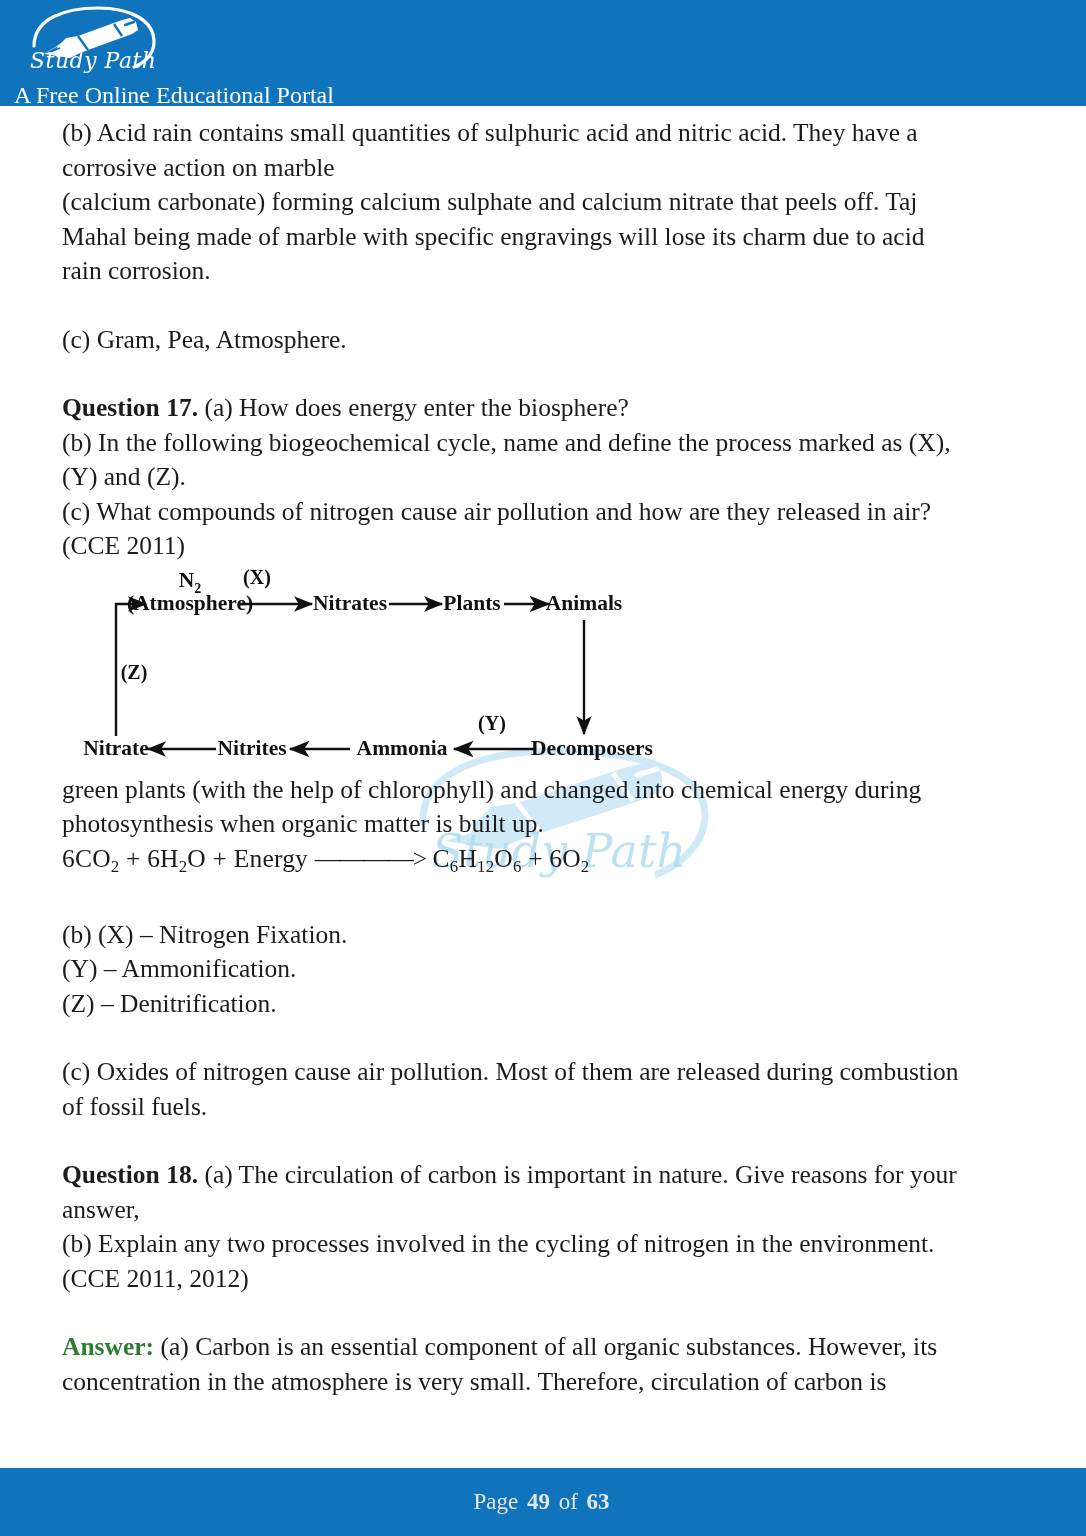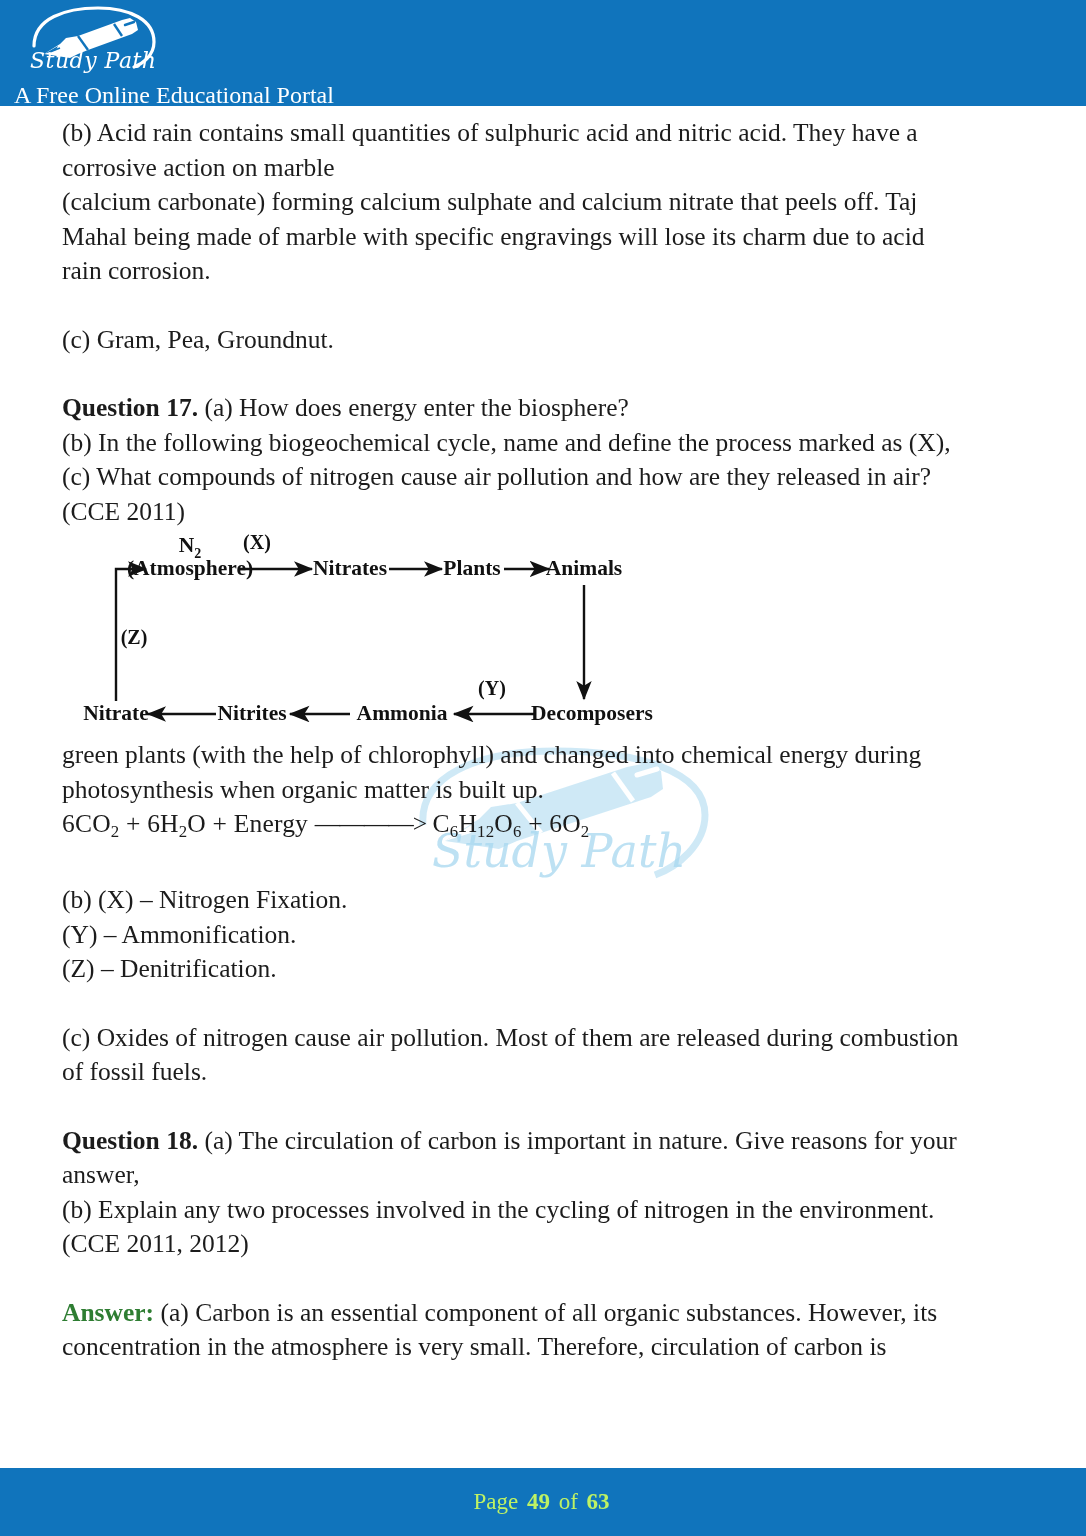--- a/index.html
+++ b/index.html
@@ -136,21 +136,21 @@
   .content-layer { position: relative; z-index: 2; }
 
   
   .page-footer {
     position: absolute;
     left: 0;
     bottom: 0;
     width: 1086px;
     height: 68px;
     background: #1074BC;
-    color: #bef264;
+    color: #e5e5e5;
     display: flex;
     align-items: center;
     justify-content: center;
     font-family: "Liberation Serif", serif;
     font-size: 23px;
   }
   .page-footer .pg-num { font-weight: bold; padding: 0 3px; }
 </style>
 </head>
 <body>
@@ -188,28 +188,29 @@
 <div class="content content-layer">
 
   <div class="para">(b) Acid rain contains small quantities of sulphuric acid and nitric acid. They have a</div>
   <div class="para">corrosive action on marble</div>
   <div class="para">(calcium carbonate) forming calcium sulphate and calcium nitrate that peels off. Taj</div>
   <div class="para">Mahal being made of marble with specific engravings will lose its charm due to acid</div>
   <div class="para">rain corrosion.</div>
 
   <div class="spacer-sm"></div>
 
-  <div class="para">(c) Gram, Pea, Groundnut.</div>
+  <div class="para">(c) Gram, Pea, Atmosphere.</div>
 
   <div class="spacer-sm"></div>
 
   <div class="para">
     <span class="bold-q">Question 17.</span><span> (a) How does energy enter the biosphere?</span>
   </div>
   <div class="para">(b) In the following biogeochemical cycle, name and define the process marked as (X),</div>
+  <div class="para">(Y) and (Z).</div>
   <div class="para">(c) What compounds of nitrogen cause air pollution and how are they released in air?</div>
   <div class="para">(CCE 2011)</div>
 
   <div class="diagram-wrap">
     <svg viewBox="0 0 600 205" width="600" height="205">
       <defs>
         <marker id="ah" markerWidth="9" markerHeight="9" refX="7.5" refY="3.2" orient="auto" markerUnits="strokeWidth">
           <path d="M0,0 L8,3.2 L0,6.4 L2,3.2 Z" fill="#111111"></path>
         </marker>
       </defs>

